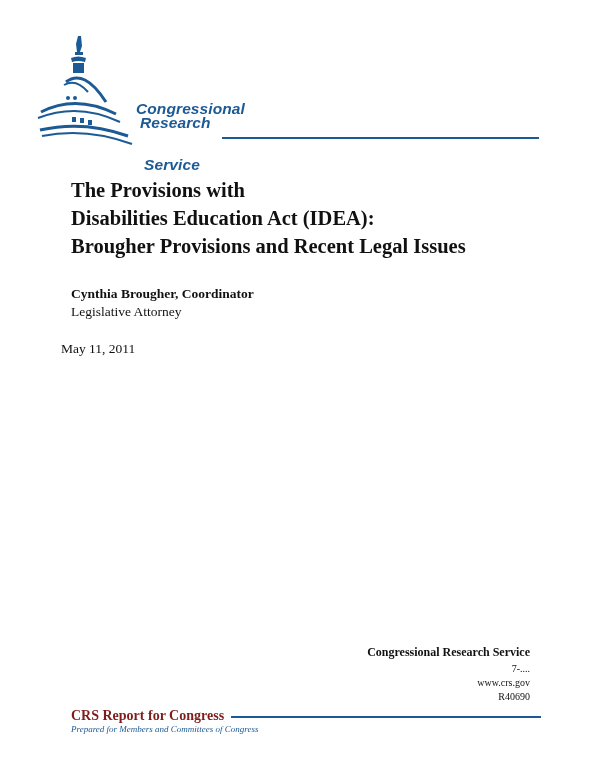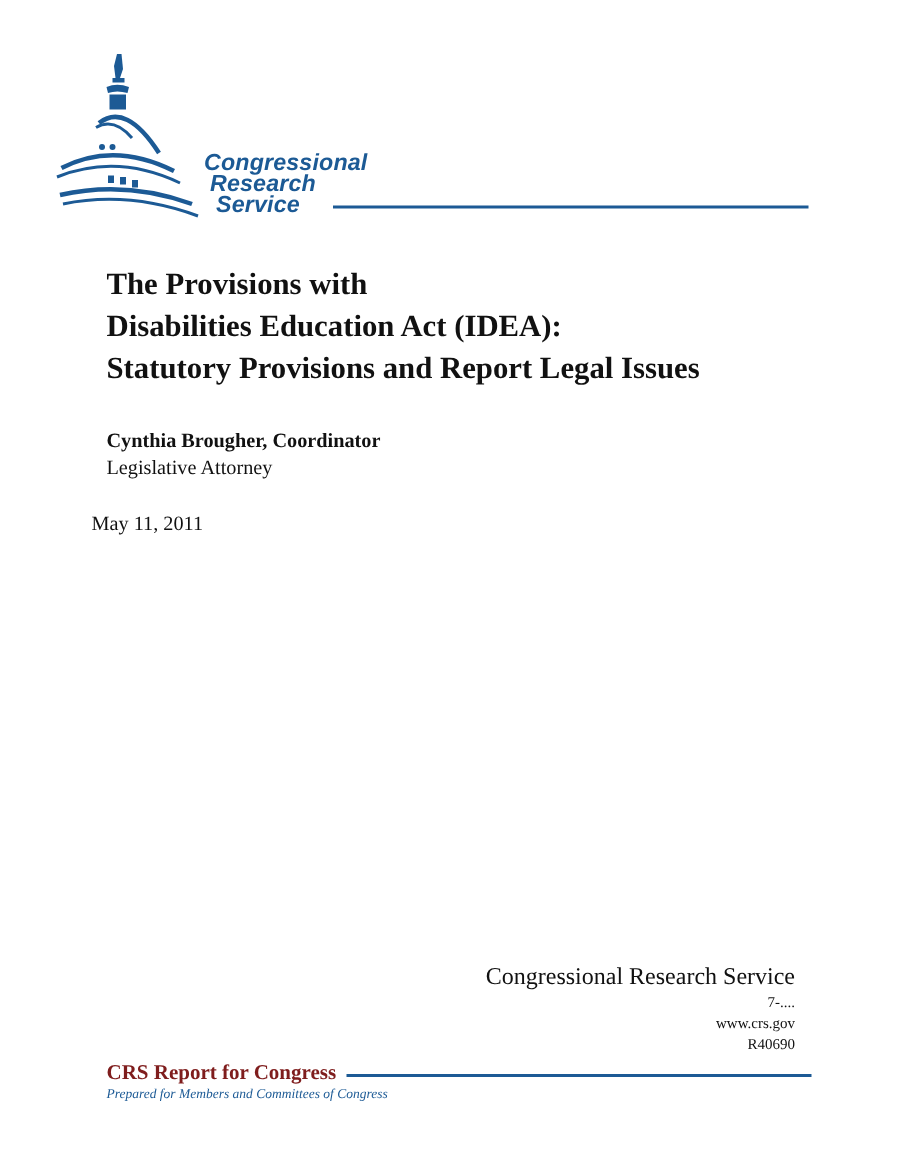--- a/index.html
+++ b/index.html
@@ -2,29 +2,29 @@
 <html><head>
 <meta charset="utf-8">
 <style>
   html, body { margin: 0; padding: 0; background: #ffffff; }
   body { width: 600px; height: 777px; position: relative; overflow: hidden; font-family: "Liberation Serif", "DejaVu Serif", serif; color: #111; }
   .logo { position: absolute; left: 36px; top: 32px; width: 230px; height: 118px; }
   .logo svg { position: absolute; left: 0; top: 0; }
   .logo-text { position: absolute; left: 100px; top: 70px; font-family: "Liberation Sans", "DejaVu Sans", sans-serif; font-style: italic; font-weight: bold; color: #1c5a95; font-size: 15.5px; line-height: 14px; letter-spacing: 0.1px; }
   .logo-text div { white-space: nowrap; }
   .logo-text .l2 { padding-left: 4px; }
-  .logo-text .l3 { padding-left: 8px; }
+  .logo-text .l3 { padding-left: 8px; margin-top: 28px; }
   .header-rule { position: absolute; left: 222px; top: 137px; width: 317px; height: 2px; background: #1c5a95; }
   .title { position: absolute; left: 71px; top: 176px; font-weight: bold; font-size: 20.5px; line-height: 28px; color: #111; }
   .title div { white-space: nowrap; }
   .author { position: absolute; left: 71px; top: 286px; font-weight: bold; font-size: 13.5px; }
   .role { position: absolute; left: 71px; top: 304px; font-size: 13.5px; }
   .date { position: absolute; left: 61px; top: 341px; font-size: 13.5px; }
   .right-block { position: absolute; right: 70px; top: 645px; text-align: right; font-size: 10px; line-height: 14px; }
-  .right-block .org { font-weight: normal; font-size: 16px; margin-bottom: 3px; margin-left: 27px; }
+  .right-block .org { font-weight: bold; font-size: 12px; margin-bottom: 3px; margin-left: 27px; }
   .footer-title { position: absolute; left: 71px; top: 708px; font-weight: bold; font-size: 14px; color: #7f1d1d; white-space: nowrap; }
   .footer-rule { position: absolute; left: 231px; top: 716px; width: 310px; height: 2px; background: #1c5a95; }
   .footer-sub { position: absolute; left: 71px; top: 724px; font-style: italic; font-size: 9px; color: #1c5a95; white-space: nowrap; }
 </style>
 </head>
 <body>
 
 <div class="logo">
   <svg width="100" height="118" viewBox="0 0 100 118">
     <g fill="#1c5a95" stroke="#1c5a95">
@@ -53,21 +53,21 @@
     <div class="l1">Congressional</div>
     <div class="l2">Research</div>
     <div class="l3">Service</div>
   </div>
 </div>
 <div class="header-rule"></div>
 
 <div class="title">
   <div>The Provisions with</div>
   <div>Disabilities Education Act (IDEA):</div>
-  <div>Statutory Provisions and Report Legal Issues</div>
+  <div>Brougher Provisions and Recent Legal Issues</div>
 </div>
 
 <div class="author">Cynthia Brougher, Coordinator</div>
 <div class="role">Legislative Attorney</div>
 <div class="date">May 11, 2011</div>
 
 <div class="right-block">
   <div class="org">Congressional Research Service</div>
   <div>7-....</div>
   <div>www.crs.gov</div>

